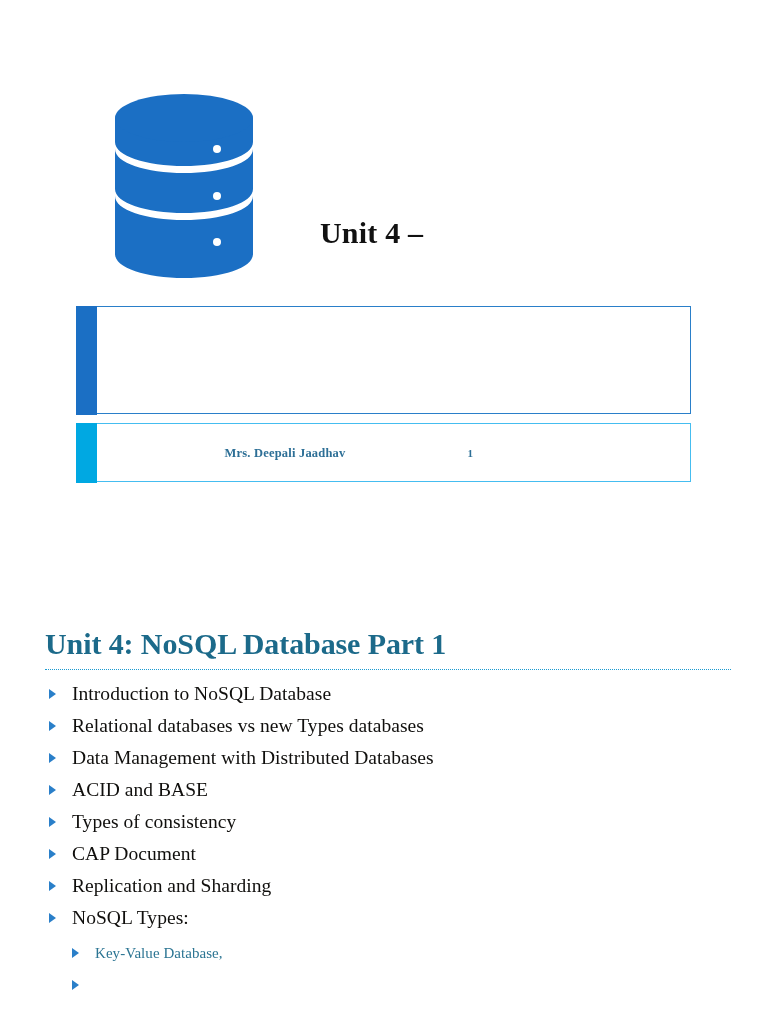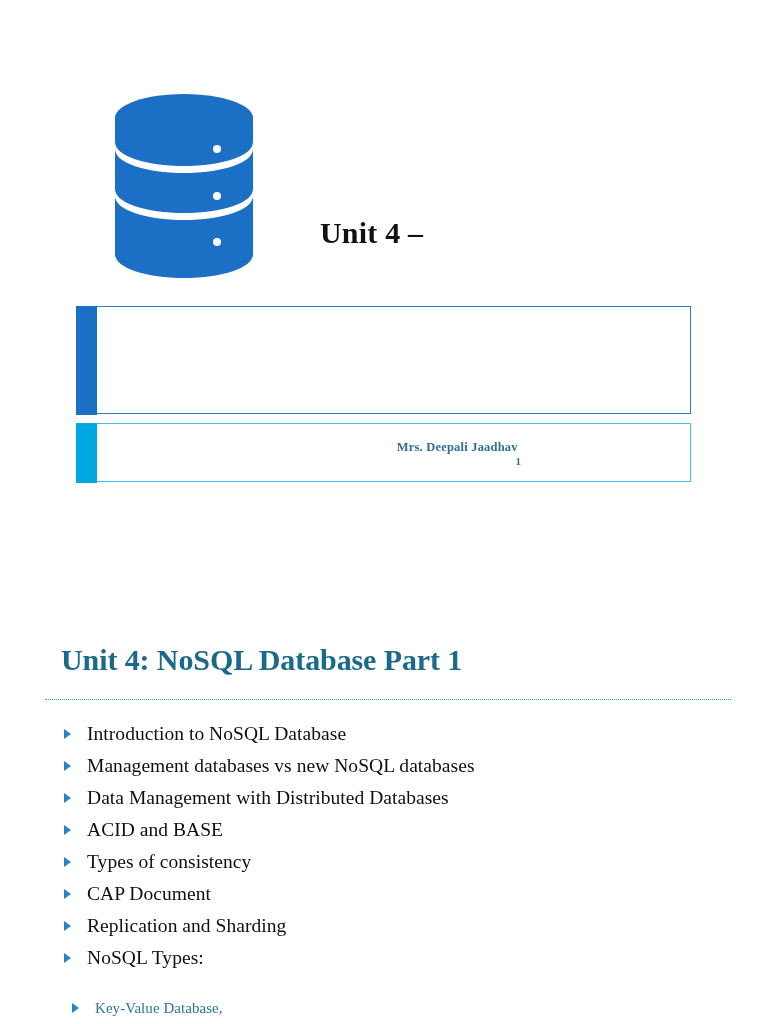--- a/index.html
+++ b/index.html
@@ -91,21 +91,20 @@
 
   .footer-inner {
     position: absolute;
     left: 0;
     right: 0;
     top: 50%;
     transform: translateY(-50%);
     display: flex;
     align-items: center;
     padding-left: 128px;
-    flex-direction: column;
   }
   .footer-author {
     font-family: "Liberation Serif", "DejaVu Serif", serif;
     font-size: 12.5px;
     font-weight: bold;
     color: #2d6f96;
     letter-spacing: 0.2px;
   }
   .footer-page {
     font-family: "Liberation Serif", "DejaVu Serif", serif;
@@ -123,35 +122,35 @@
     width: 690px;
   }
 
   .content-heading {
     font-family: "Liberation Serif", "DejaVu Serif", serif;
     font-weight: bold;
     font-size: 30px;
     line-height: 38px;
     color: #1c6a8a;
     letter-spacing: -0.1px;
-    margin: 16px;
+    margin: 0;
     padding: 0 0 4px 0;
     white-space: nowrap;
   }
 
   .heading-rule {
     width: 686px;
     height: 0;
     border-top: 1.6px dotted #1a9ad1;
     margin: 2px 0 8px 0;
   }
 
   ul.bullets {
     list-style: none;
-    margin: 18px;
+    margin: 3px;
     padding: 0;
   }
   ul.bullets li {
     position: relative;
     padding-left: 24px;
     font-family: "Liberation Serif", "DejaVu Serif", serif;
     font-size: 19.5px;
     line-height: 32px;
     color: #100f0d;
     letter-spacing: 0.05px;
@@ -239,21 +238,21 @@
 
 </div>
 
 <div class="content">
 
   <h1 class="content-heading">Unit 4: NoSQL Database Part 1</h1>
   <div class="heading-rule"></div>
 
   <ul class="bullets">
     <li><span class="tri"></span><span>Introduction to NoSQL Database</span></li>
-    <li><span class="tri"></span><span>Management databases vs new NoSQL databases</span></li>
+    <li><span class="tri"></span><span>Relational databases vs new Types databases</span></li>
     <li><span class="tri"></span><span>Data Management with Distributed Databases</span></li>
     <li><span class="tri"></span><span>ACID and BASE</span></li>
     <li><span class="tri"></span><span>Types of consistency</span></li>
     <li><span class="tri"></span><span>CAP Document</span></li>
     <li><span class="tri"></span><span>Replication and Sharding</span></li>
     <li><span class="tri"></span><span>NoSQL Types:</span></li>
   </ul>
 
   <ul class="sub-bullets">
     <li><span class="tri"></span><span>Key-Value Database,</span></li>

